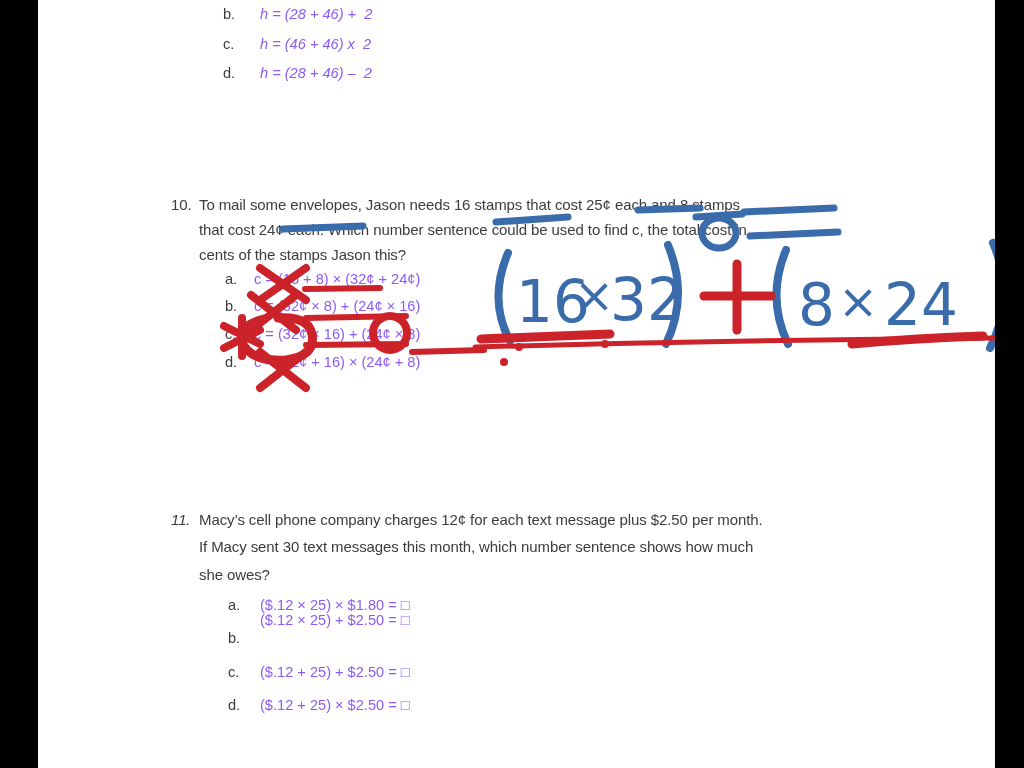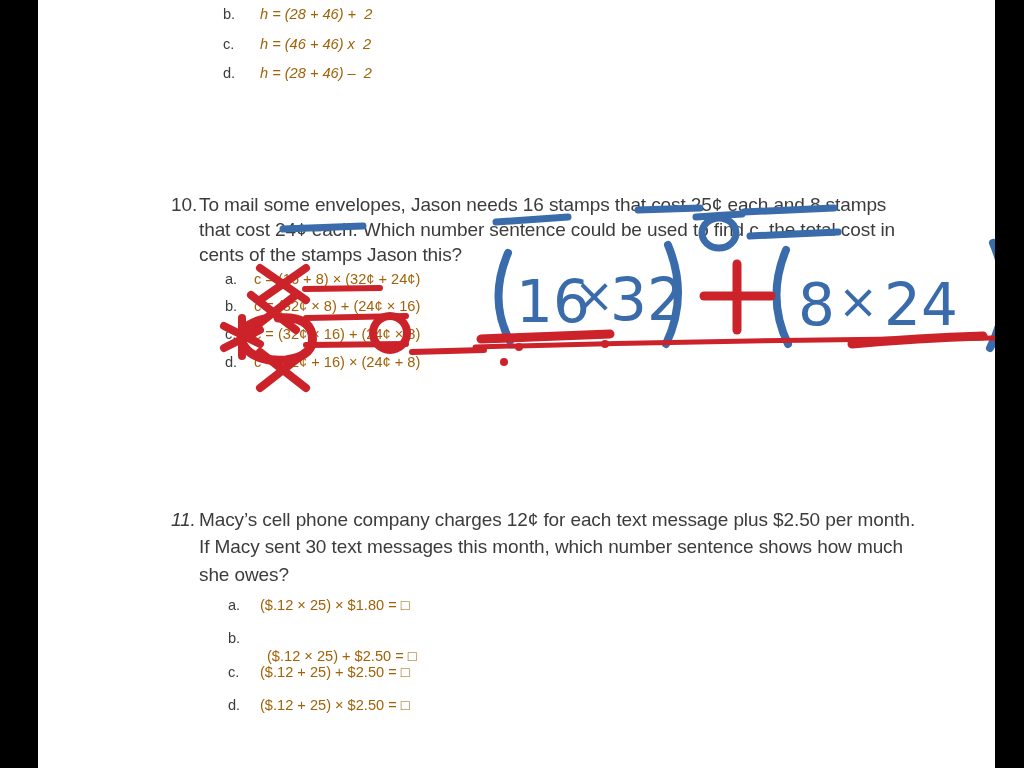--- a/index.html
+++ b/index.html
@@ -37,31 +37,31 @@
   .printed {
     position: absolute;
     color: #3c3c3c;
     font-family: "Liberation Sans", sans-serif;
     font-size: 15px;
     line-height: 15px;
     white-space: pre;
     letter-spacing: -0.1px;
   }
   .q-body {
-    font-size: 19px;
+    font-size: 15px;
   }
   .choice-letter {
     position: absolute;
     color: #3c3c3c;
     font-size: 14.6px;
     white-space: pre;
   }
   .choice-text {
     position: absolute;
-    color: #a16207;
+    color: #8b5cf6;
     font-size: 14.6px;
     white-space: pre;
   }
   .ital {
     font-style: italic;
   }
 
   
   #ink {
     position: absolute;
@@ -112,21 +112,21 @@
     <div>
       <span class="printed q-body" style="left:133px; top:512px;font-style:italic;">11.</span>
       <span class="printed q-body" style="left:161px; top:512px;">Macy’s cell phone company charges 12¢ for each text message plus $2.50 per month.</span>
       <span class="printed q-body" style="left:161px; top:539px;">If Macy sent 30 text messages this month, which number sentence shows how much</span>
       <span class="printed q-body" style="left:161px; top:567px;">she owes?</span>
 
       <span class="choice-letter" style="left:190px; top:597px;">a.</span>
       <span class="choice-text" style="left:222px; top:597px;">($.12 × 25) × $1.80 = □</span>
 
       <span class="choice-letter" style="left:190px; top:630px;">b.</span>
-      <span class="choice-text" style="left:222px; top:648px;margin-left:7px;">($.12 × 25) + $2.50 = □</span>
+      <span class="choice-text" style="left:222px; top:612px;">($.12 × 25) + $2.50 = □</span>
 
       <span class="choice-letter" style="left:190px; top:664px;">c.</span>
       <span class="choice-text" style="left:222px; top:664px;text-align:right;">($.12 + 25) + $2.50 = □</span>
 
       <span class="choice-letter" style="left:190px; top:697px;">d.</span>
       <span class="choice-text" style="left:222px; top:697px;">($.12 + 25) × $2.50 = □</span>
     </div>
 
     <svg id="ink" viewBox="0 0 957 768">
 

